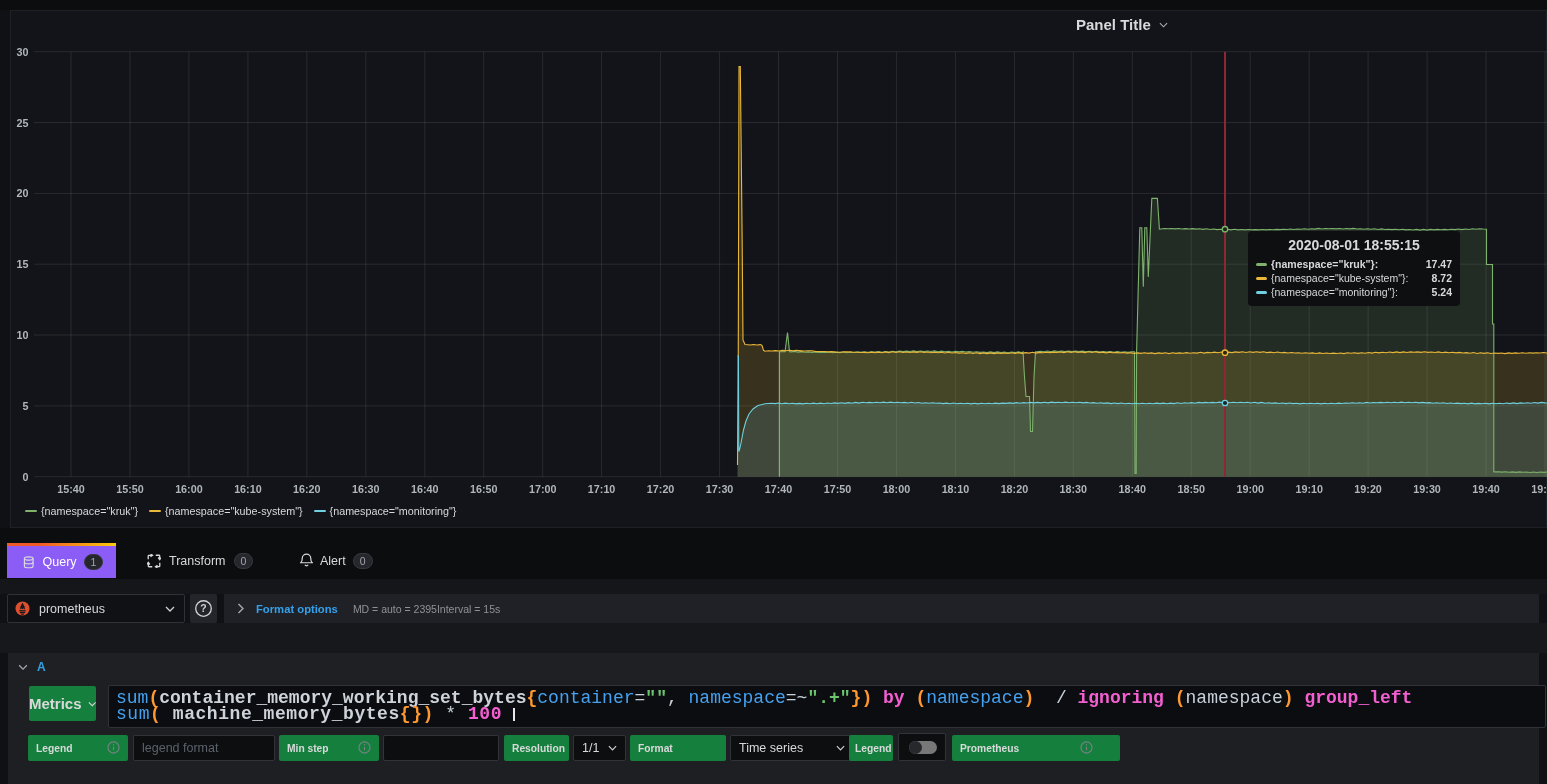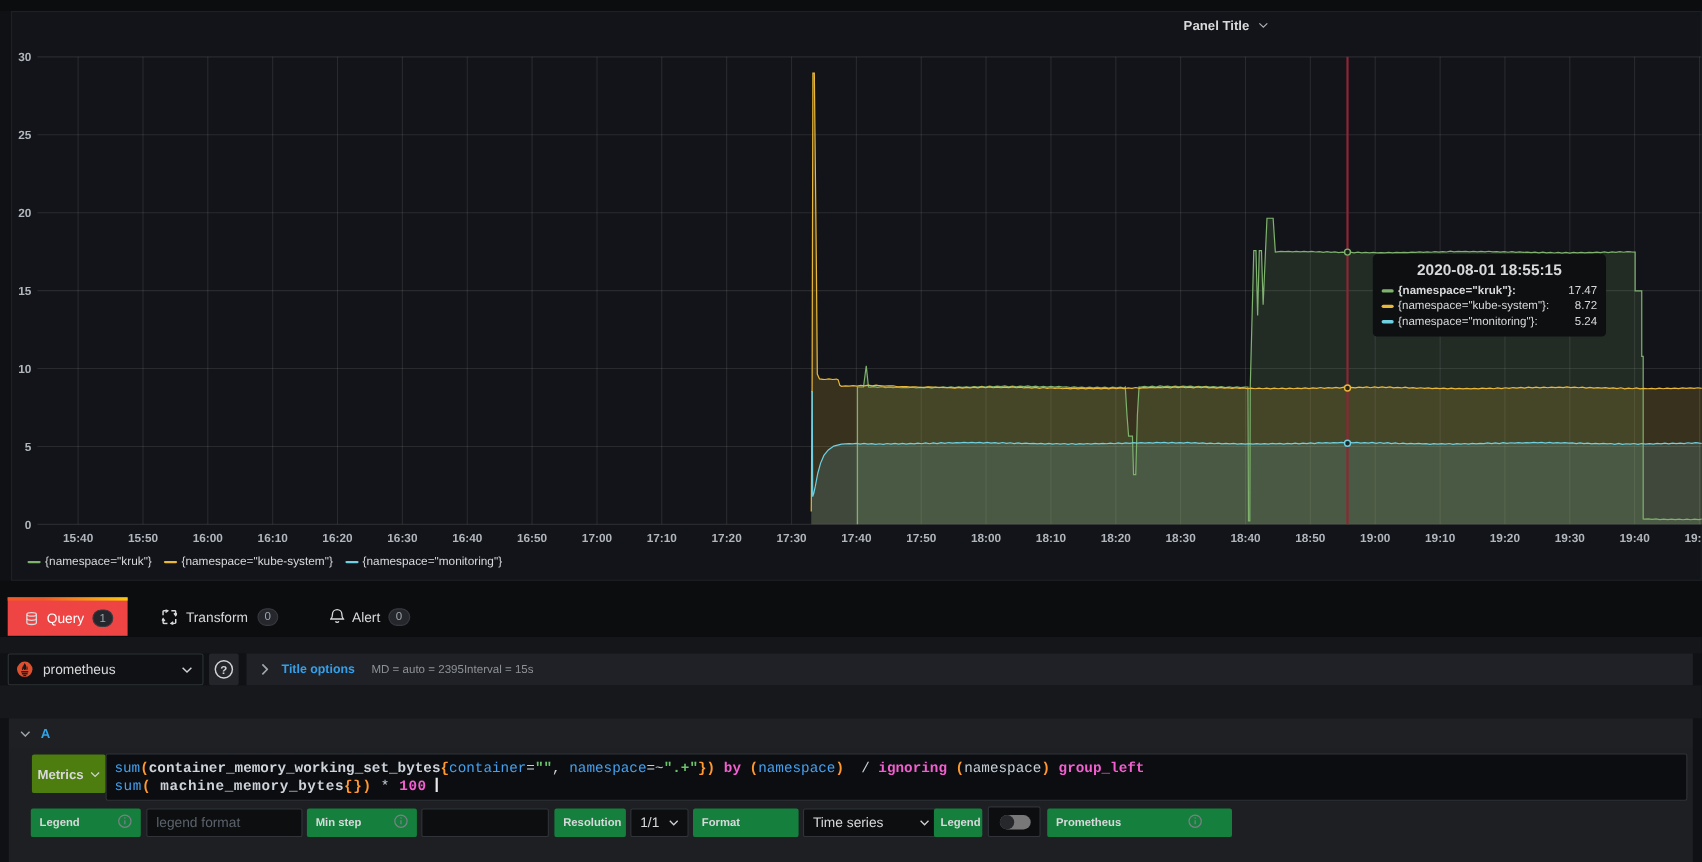--- a/index.html
+++ b/index.html
@@ -1,57 +1,57 @@
 <!DOCTYPE html>
 <html><head><meta charset="utf-8">
 <style>
 * { margin:0; padding:0; box-sizing:border-box; }
 html,body { width:1547px; height:784px; background:#101114; overflow:hidden;
   font-family:"Liberation Sans", sans-serif; }
 .abs { position:absolute; }
 .ax { font:bold 10.75px "Liberation Sans",sans-serif; fill:#b0b6bc; }
 .panel { position:absolute; left:10px; top:10px; width:1537px; height:518px;
   background:#121419; border:1px solid #1d2024; }
-.ptitle { position:absolute; top:16px; left:1056px; color:#d8d9da; font-size:12px; font-weight:bold; display:flex; align-items:center;padding-left:20px; }
+.ptitle { position:absolute; top:16px; left:1056px; color:#d8d9da; font-size:15px; font-weight:bold; display:flex; align-items:center;padding-left:20px; }
 .legend { position:absolute; left:25px; top:505px; display:flex; gap:11px; align-items:center;
   color:#d8d9da; font-size:10.75px; }
 .legend .it { display:flex; align-items:center; gap:4px; }
 .legend .ldash { height:2px; }
 .ldash { width:12px; height:3px; border-radius:1.5px; display:inline-block; }
 .tooltip { position:absolute; left:1248px; top:231px; width:212px; height:75px;
   background:#0d0f11; border-radius:4px; padding:6px 8px 4px 8px; color:#d8d9da; font-size:10.5px; white-space:nowrap; }
 .tooltip .tt { text-align:center; font-weight:bold; margin-bottom:4px; font-size:14px; }
 .trow { display:flex; align-items:center; height:14px; line-height:14px; }
 .trow .ldash { width:11px; margin-right:4px; flex:none; }
-.trow .val { margin-left:auto; font-weight:normal; }
+.trow .val { margin-left:auto; font-weight:bold; }
 
 .tabs { position:absolute; left:0; top:543px; width:1547px; height:35px; }
 .tab { position:absolute; top:0; height:35px; display:flex; align-items:center; color:#d8d9da; font-size:12.5px; }
-.tab.active { left:7px; width:109px; background:#ef4444; border-top:3px solid; padding-left:16px;
+.tab.active { left:7px; width:109px; background:#8b5cf6; border-top:3px solid; padding-left:16px;
   border-image:linear-gradient(to right,#f05a28 30%,#fbca0a 99%) 1; font-weight:500; color:#ffffff; }
 .badge { background:#25272d; border:1px solid #36393f; color:#9fa7ad; border-radius:9px;
   font-size:10.5px; height:16px; min-width:9px; text-align:center; line-height:14.5px; padding:0 6px; }
 
 .dsrow { position:absolute; left:0; top:594px; width:1547px; height:29px; }
 .dspicker { position:absolute; left:7px; top:0; width:178px; height:29px; background:#0f1114;
   border:1px solid #2c3235; border-radius:2px; display:flex; align-items:center; }
 .helpbtn { position:absolute; left:190px; top:0; width:27px; height:29px; background:#23252a;
   border-radius:2px; display:flex; align-items:center; justify-content:center; }
 .qopts { position:absolute; left:224px; top:0; width:1315px; height:29px; background:#1f2126;
   display:flex; align-items:center; font-size:10.5px; color:#8e9297; }
 
 .arow { position:absolute; left:8px; top:653px; width:1531px; height:27px; background:#1e2024;
   display:flex; align-items:center; }
 .qbody { position:absolute; left:8px; top:680px; width:1531px; height:104px; background:#1d1f23; }
-.metricsbtn { position:absolute; left:29px; top:686px; width:67px; height:35px; background:#4d7c0f;
+.metricsbtn { position:absolute; left:29px; top:686px; width:67px; height:35px; background:#15803d;
   border-radius:2px; display:flex; align-items:center; justify-content:center; gap:6px;
-  color:#d8d9da; font-size:12px; font-weight:bold; }
-.codebox { position:absolute; left:96px; top:685px; width:1438px; height:43px; background:#0b0d10;
+  color:#d8d9da; font-size:15px; font-weight:bold; }
+.codebox { position:absolute; left:108px; top:685px; width:1438px; height:43px; background:#0b0d10;
   border:1px solid #2f3236; border-radius:2px; padding:5px 0 1px 7px;
-  font-family:"Liberation Mono",monospace; font-size:13px; line-height:15.8px; color:#c7d0d9; white-space:pre; }
+  font-family:"Liberation Mono",monospace; font-size:18px; line-height:15.8px; color:#c7d0d9; white-space:pre; }
 .c-b { color:#45a1f0; } .c-o { color:#ff9830; font-weight:bold; } .c-g { color:#6cc56e; font-weight:bold; }
 .c-p { color:#f35fd0; font-weight:bold; } .c-m { color:#ced3da; font-weight:bold; }
 .l2 { letter-spacing:0.55px; }
 .cursor { display:inline-block; width:2px; height:13px; background:#e8e8e8; vertical-align:-2px; }
 
 .optrow { position:absolute; left:0; top:735px; height:26px; width:1547px; font-size:10.25px; }
 .lbl { position:absolute; top:0; height:26px; background:#15803d; border-radius:2px; color:#d8d9da;
   font-weight:bold; display:flex; align-items:center; padding:0 8px; }
 .lbl .info { margin-left:auto; }
 .inp { position:absolute; top:0; height:26px; background:#0c0e10; border:1px solid #303439;
@@ -215,21 +215,21 @@
   <div class="helpbtn">
     <svg width="19" height="19" viewBox="0 0 20 20">
       <circle cx="10" cy="10" r="8.2" fill="none" stroke="#cfd2d6" stroke-width="1.4"></circle>
       <text x="10" y="14" text-anchor="middle" style="font:bold 11px &quot;Liberation Sans&quot;,sans-serif" fill="#cfd2d6">?</text>
     </svg>
   </div>
   <div class="qopts">
     <svg width="7" height="11" viewBox="0 0 7 11" style="margin-left:13px" fill="none" stroke="#9fa7ad" stroke-width="1.5">
         <path d="M1.5 1 L6 5.5 L1.5 10"></path>
       </svg>
-    <span style="color:#35a0ea;font-weight:bold;font-size:11.25px;margin-left:12px">Title options</span>
+    <span style="color:#35a0ea;font-weight:bold;font-size:11.25px;margin-left:12px">Format options</span>
     <span style="margin-left:15px">MD = auto = 2395</span>
     <span style="margin-left:0">Interval = 15s</span>
   </div>
 </div>
 
 <div class="arow">
   <svg width="10" height="6" viewBox="0 0 11 7" style="margin-left:10px" fill="none" stroke="#9fa7ad" stroke-width="1.5">
       <path d="M1 1.5 L5.5 6 L10 1.5"></path>
     </svg>
   <span style="color:#33a2e5;font-weight:bold;font-size:12px;margin-left:9px">A</span>

